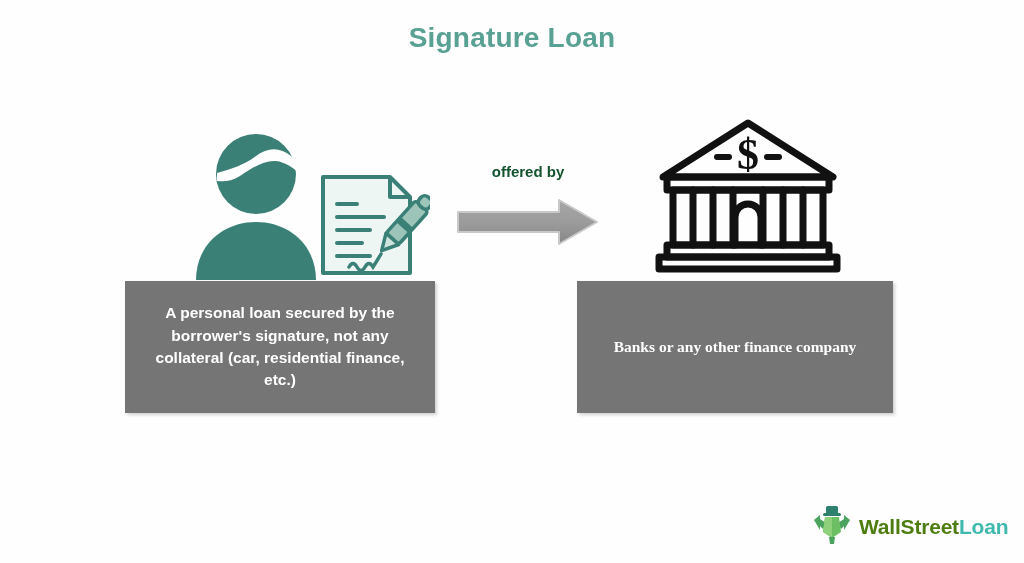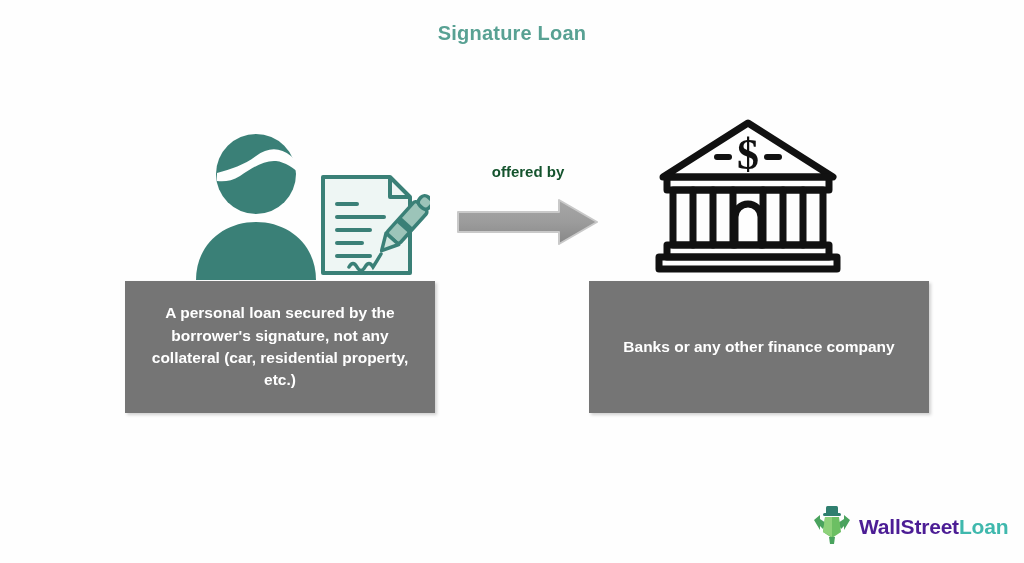--- a/index.html
+++ b/index.html
@@ -19,21 +19,21 @@
     overflow: hidden;
   }
 
   
   #title {
     position: absolute;
     left: 0;
     top: 22px;
     width: 1024px;
     text-align: center;
-    font-size: 20px;
+    font-size: 28px;
     font-weight: bold;
     letter-spacing: 0.2px;
     color: #58a193;
     font-family: "Liberation Sans", sans-serif;
   }
 
   
   #borrower-icon-group {
     position: absolute;
     left: 190px;
@@ -92,24 +92,25 @@
     box-sizing: border-box;
     box-shadow: 2px 2px 3px rgba(0,0,0,0.18);
   }
   #borrower-desc-box {
     left: 125px;
     top: 281px;
     width: 310px;
     height: 132px;
   }
   #lender-desc-box {
-    left: 589px;
+    left: 577px;
     top: 281px;
-    width: 340px;
+    width: 316px;
     height: 132px;
+    font-family: Liberation Serif, serif;
   }
   .desc-box .desc-text {
     display: block;
     max-width: 100%;
   }
 
   
   #logo {
     position: absolute;
     left: 812px;
@@ -121,21 +122,21 @@
   }
   #logo-mark {
     flex: 0 0 auto;
   }
   #logo-text {
     font-size: 21px;
     font-weight: bold;
     letter-spacing: -0.2px;
     white-space: nowrap;
   }
-  #logo-text .logo-wallstreet { color: #4c1d95; }
+  #logo-text .logo-wallstreet { color: #4d7c0f; }
   #logo-text .logo-mojo { color: #3fb8ad; }
 </style>
 </head>
 <body>
 
 <div id="slide">
 
   <div id="title">Signature Loan</div>
 
   <div id="borrower-icon-group">
@@ -220,21 +221,21 @@
 
       <g stroke="#111111" stroke-width="6" stroke-linecap="round" fill="none">
         <line x1="62" y1="42" x2="74" y2="42"></line>
         <line x1="112" y1="42" x2="124" y2="42"></line>
       </g>
       <text x="93" y="54" text-anchor="middle" font-family="'Liberation Serif', serif" font-size="44" font-weight="bold" fill="#111111">$</text>
     </svg>
   </span>
 
   <div class="desc-box" id="borrower-desc-box">
-    <span class="desc-text">A personal loan secured by the borrower's signature, not any collateral (car, residential property, etc.)</span>
+    <span class="desc-text">A personal loan secured by the borrower's signature, not any collateral (car, residential finance, etc.)</span>
   </div>
 
   <div class="desc-box" id="lender-desc-box">
     <span class="desc-text">Banks or any other finance company</span>
   </div>
 
   <div id="logo">
     <span id="logo-mark">
       <svg width="40" height="42" viewBox="0 0 40 42" xmlns="http://www.w3.org/2000/svg">
 

